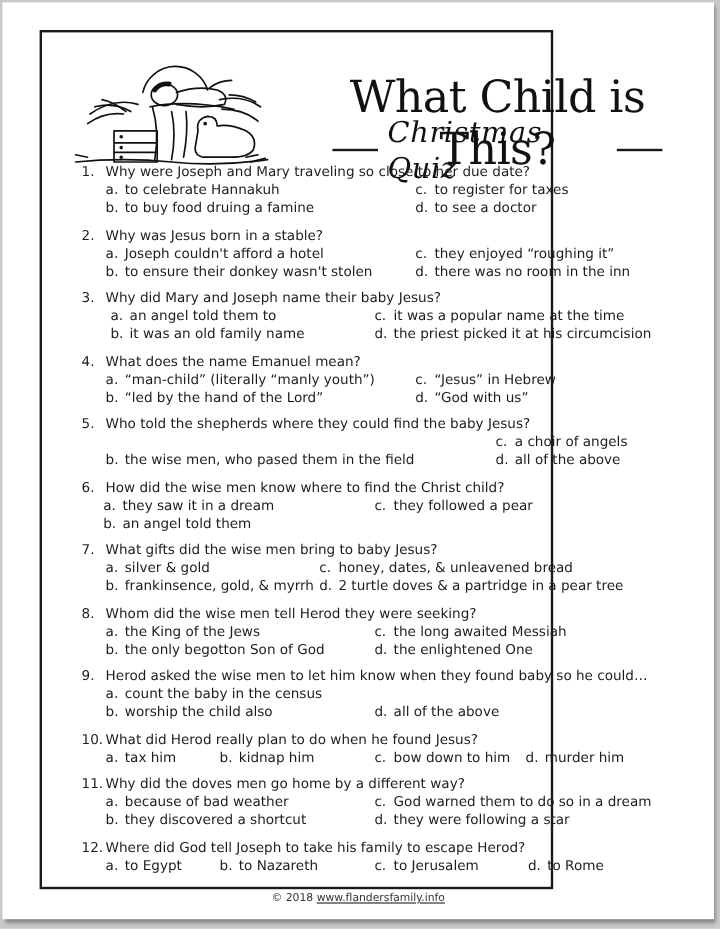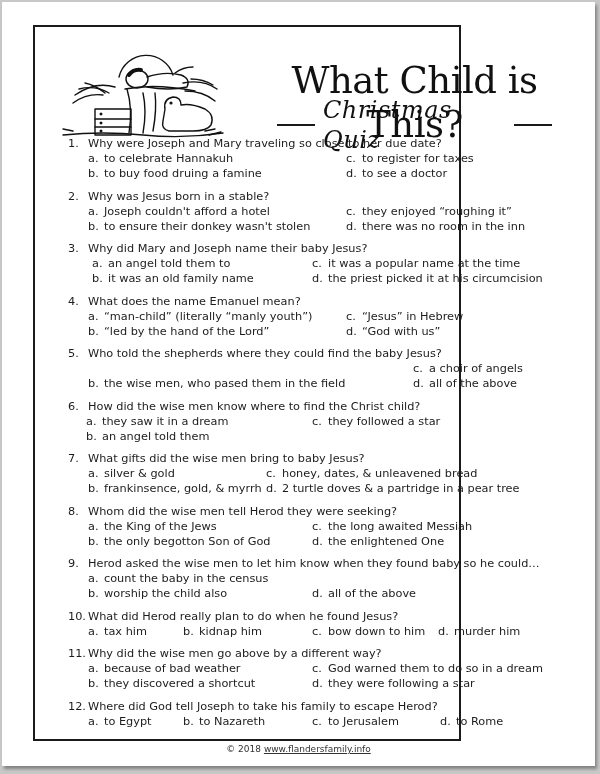--- a/index.html
+++ b/index.html
@@ -185,21 +185,21 @@
         </div>
       </div>
 
       <div class="q">
         <div class="q-line">
             <span class="q-num">6.</span>
             <span class="q-text">How did the wise men know where to find the Christ child?</span>
           </div>
         <div class="ans-row">
           <span class="ans" style="left:18px"><span class="letter">a.</span><span>they saw it in a dream</span></span>
-          <span class="ans" style="left:244px"><span class="letter">c.</span><span>they followed a star</span></span>
+          <span class="ans" style="left:244px"><span class="letter">c.</span><span>they followed a pear</span></span>
         </div>
         <div class="ans-row">
           <span class="ans" style="left:18px"><span class="letter">b.</span><span>an angel told them</span></span>
         </div>
       </div>
 
       <div class="q">
         <div class="q-line">
             <span class="q-num">7.</span>
             <span class="q-text">What gifts did the wise men bring to baby Jesus?</span>
@@ -252,21 +252,21 @@
           <span class="ans" style="left:20px"><span class="letter">a.</span><span>tax him</span></span>
           <span class="ans" style="left:115px"><span class="letter">b.</span><span>kidnap him</span></span>
           <span class="ans" style="left:244px"><span class="letter">c.</span><span>bow down to him</span></span>
           <span class="ans" style="left:370px"><span class="letter">d.</span><span>murder him</span></span>
         </div>
       </div>
 
       <div class="q">
         <div class="q-line">
             <span class="q-num">11.</span>
-            <span class="q-text">Why did the wise men go above by a different way?</span>
+            <span class="q-text">Why did the doves men go home by a different way?</span>
           </div>
         <div class="ans-row">
           <span class="ans" style="left:20px"><span class="letter">a.</span><span>because of bad weather</span></span>
           <span class="ans" style="left:244px"><span class="letter">c.</span><span>God warned them to do so in a dream</span></span>
         </div>
         <div class="ans-row">
           <span class="ans" style="left:20px"><span class="letter">b.</span><span>they discovered  a shortcut</span></span>
           <span class="ans" style="left:244px"><span class="letter">d.</span><span>they were following a star</span></span>
         </div>
       </div>

